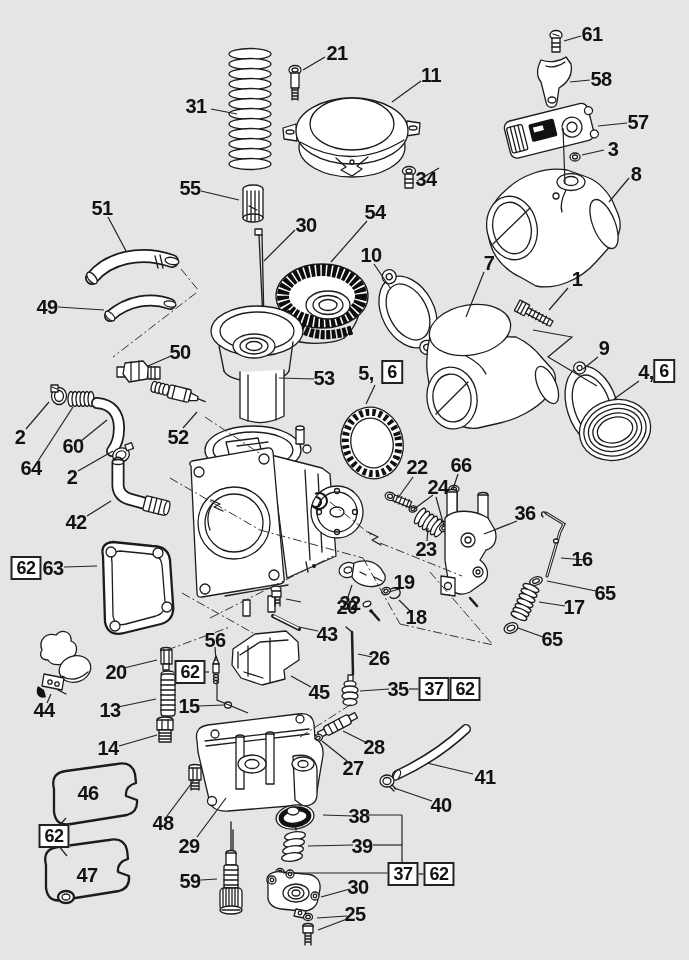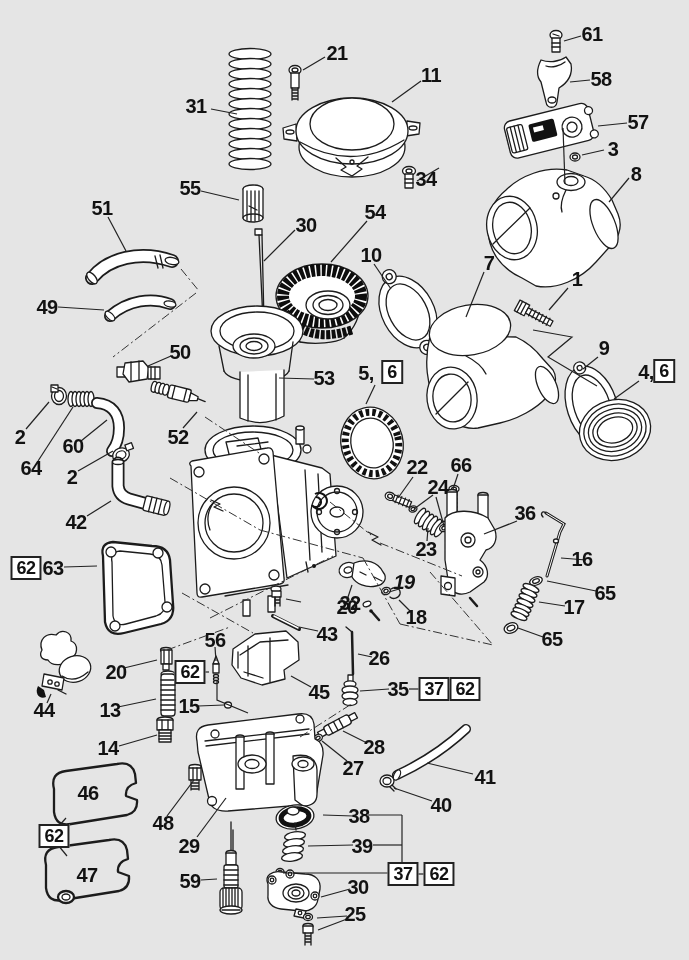--- a/index.html
+++ b/index.html
@@ -687,21 +687,21 @@
     <div class="lbl" style="left: 525px; top: 513px;">36</div>
     <div class="lbl" style="left: 582px; top: 559px;">16</div>
     <div class="lbl" style="left: 605px; top: 593px;">65</div>
     <div class="lbl" style="left: 574px; top: 607px;">17</div>
     <div class="lbl" style="left: 552px; top: 639px;">65</div>
     <div class="lbl boxed" style="left: 26px; top: 568px;">62</div>
     <div class="lbl" style="left: 53px; top: 568px;">63</div>
     <div class="lbl" style="left: 310px; top: 603px; margin-left: 40px;">32</div>
     <div class="lbl" style="left: 327px; top: 634px;">43</div>
     <div class="lbl" style="left: 347px; top: 607px;">20</div>
-    <div class="lbl" style="left: 404px; top: 582px; font-style: italic;">19</div>
+    <div class="lbl" style="left: 404px; top: 582px;">19</div>
     <div class="lbl" style="left: 416px; top: 617px;">18</div>
     <div class="lbl" style="left: 116px; top: 672px;">20</div>
     <div class="lbl" style="left: 215px; top: 640px;">56</div>
     <div class="lbl boxed" style="left: 190px; top: 672px;">62</div>
     <div class="lbl" style="left: 319px; top: 692px;">45</div>
     <div class="lbl" style="left: 379px; top: 658px;">26</div>
     <div class="lbl" style="left: 44px; top: 710px;">44</div>
     <div class="lbl" style="left: 110px; top: 710px;">13</div>
     <div class="lbl" style="left: 189px; top: 706px;">15</div>
     <div class="lbl" style="left: 398px; top: 689px;">35</div>

